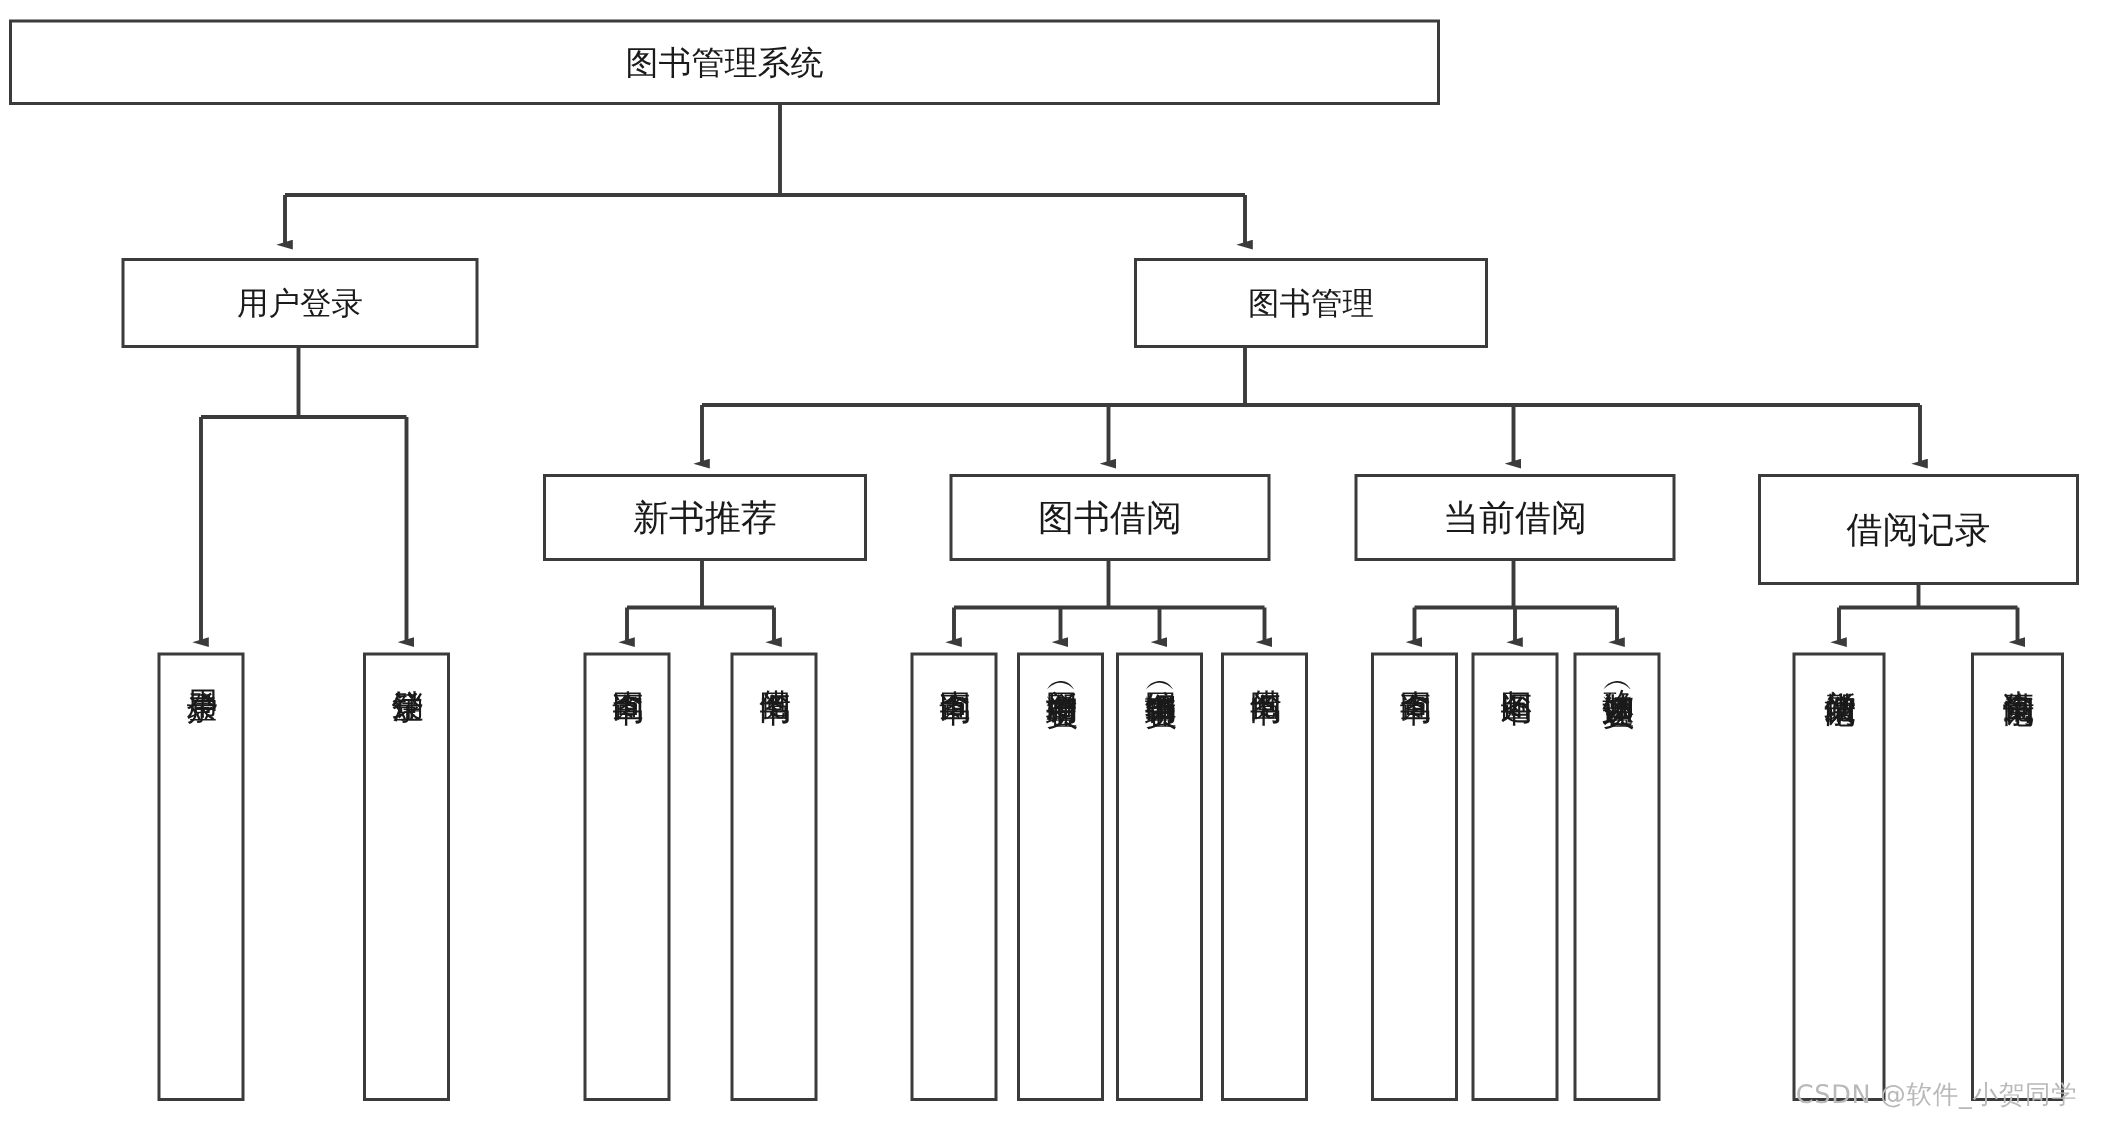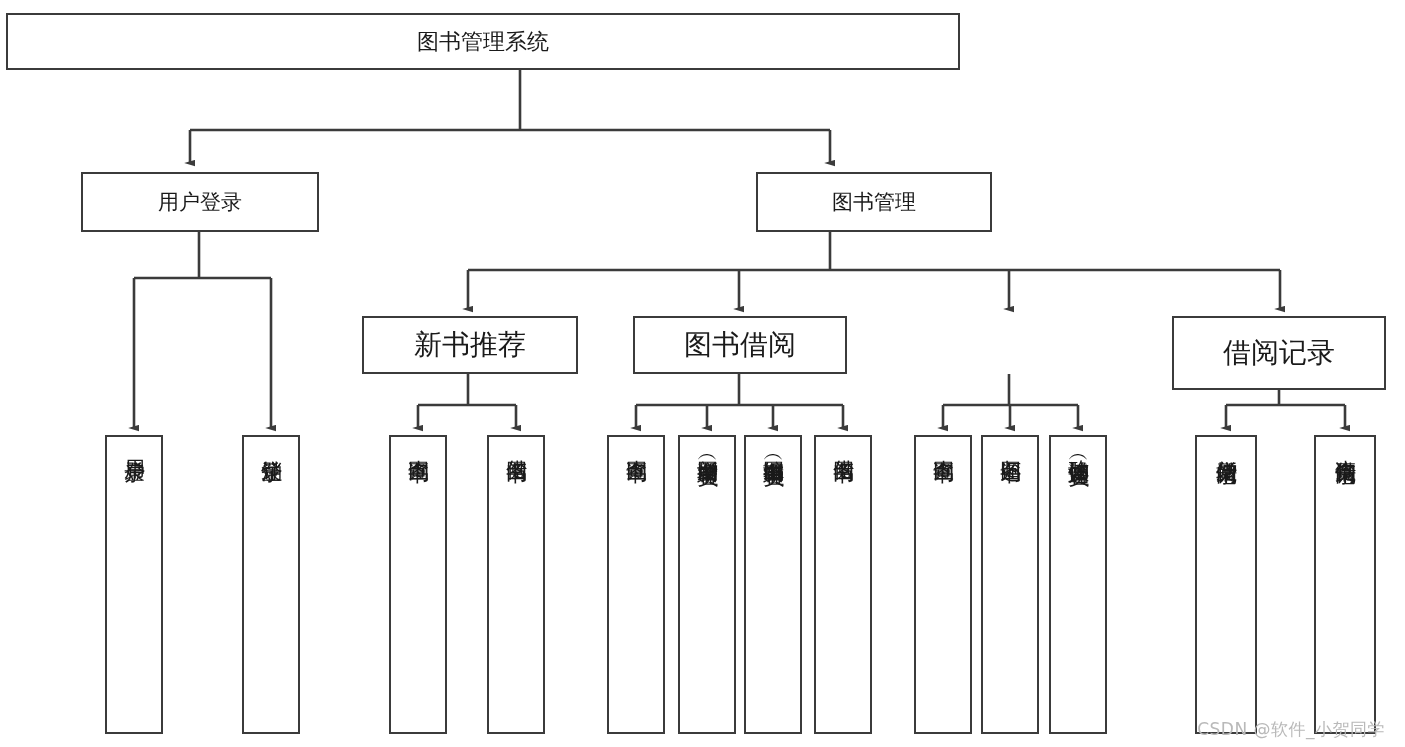--- a/index.html
+++ b/index.html
@@ -37,21 +37,21 @@
     text-align: center;
     z-index: 2;
   }
   .node.root {
     font-size: 22px;
   }
   .node.lvl1 {
     font-size: 21px;
   }
   .node.lvl2 {
-    font-size: 28px;
+    font-size: 24px;
   }
   .node.leaf {
     font-size: 21px;
     writing-mode: vertical-rl;
     text-orientation: upright;
     line-height: 1.12;
     letter-spacing: 1px;
     padding-top: 6px;
     justify-content: flex-start;
     align-items: center;
@@ -137,20 +137,23 @@
   <div class="node lvl1" style="left:728px; top:172px; width:236px; height:60px;margin-left:28px;">
     <span class="label">图书管理</span>
   </div>
 
   <div class="node lvl2" style="left:362px; top:316px; width:216px; height:58px;">
     <span class="label">新书推荐</span>
   </div>
   <div class="node lvl2" style="left:633px; top:316px; width:214px; height:58px;">
     <span class="label">图书借阅</span>
   </div>
+  <div class="node lvl2" style="left:903px; top:316px; width:214px; height:58px;">
+    <span class="label">当前借阅</span>
+  </div>
   <div class="node lvl2" style="left:1172px; top:316px; width:214px; height:74px;">
     <span class="label">借阅记录</span>
   </div>
 
   <div class="node leaf" style="left:105px; top:435px; width:58px; height:299px;">
     <span class="label">用户登录</span>
   </div>
   <div class="node leaf" style="left:242px; top:435px; width:58px; height:299px;">
     <span class="label">注销登录</span>
   </div>

